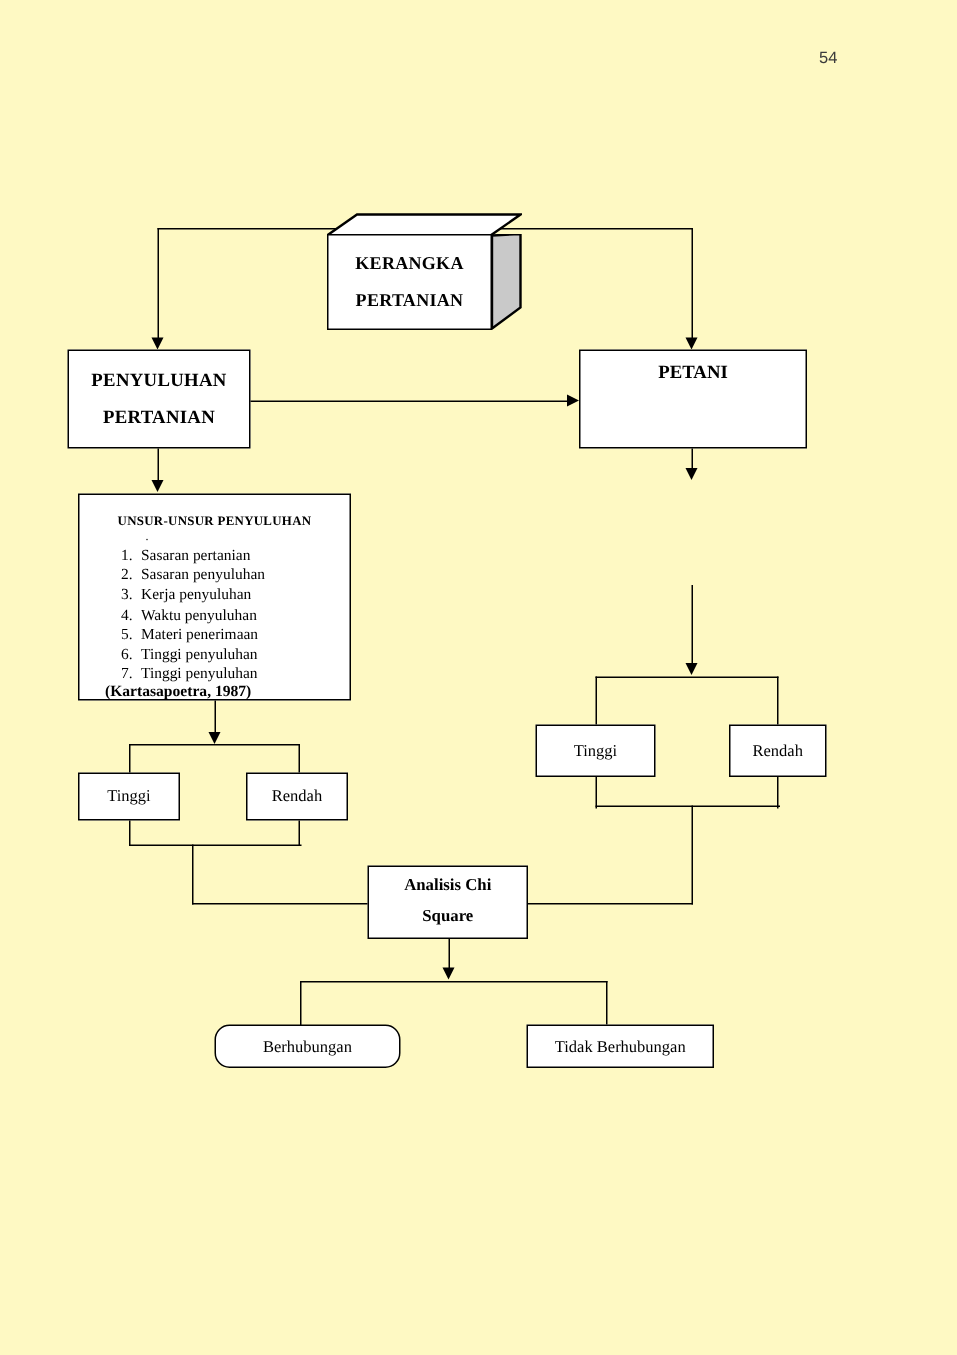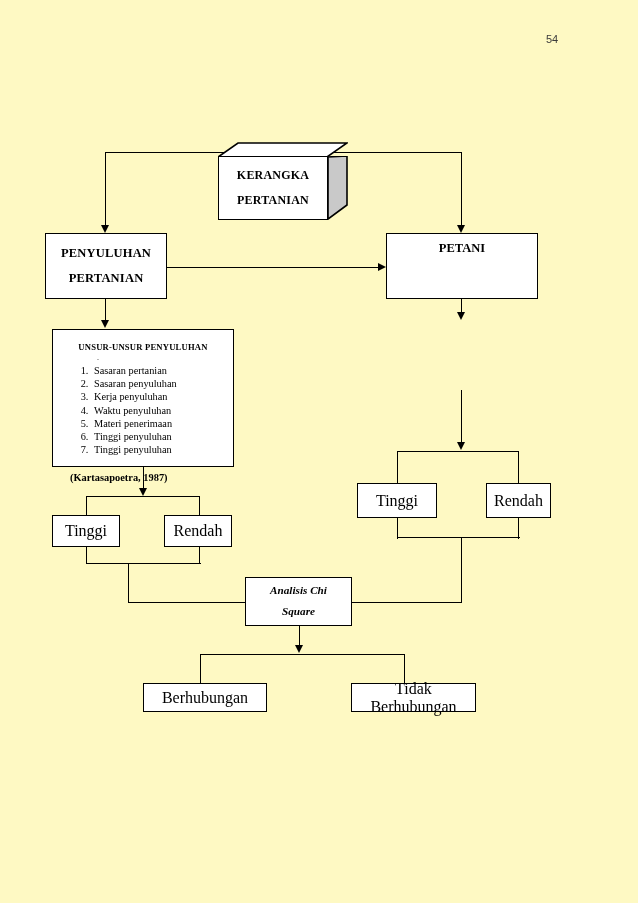--- a/index.html
+++ b/index.html
@@ -130,21 +130,21 @@
     font-size: 10.3px;
     line-height: 1.28;
     list-style: decimal;
   }
   .box-unsur ol li { padding-left: 3px; }
   .box-unsur .unsur-cite {
     display: block;
     font-weight: bold;
     font-size: 10.4px;
     margin-left: 17px;
-    margin-top: 16px;
+    margin-top: 0px;
   }
 
   .box-produktivitas {
     left: 386px; top: 320px; width: 152px; height: 70px;
   }
   .box-produktivitas .prod-title {
     display: block;
     font-weight: bold;
     font-size: 10.6px;
     margin-top: 8px;
@@ -158,31 +158,31 @@
   }
   .frac .num { display: block; border-bottom: 1.1px solid #000; padding: 0 2px 1px 2px; }
   .frac .den { display: block; padding-top: 1px; }
 
   .box-tinggi-left  { left: 52px;  top: 515px; width: 68px;  height: 32px; }
   .box-rendah-left  { left: 164px; top: 515px; width: 68px;  height: 32px; }
   .box-tinggi-right { left: 357px; top: 483px; width: 80px;  height: 35px; }
   .box-rendah-right { left: 486px; top: 483px; width: 65px;  height: 35px; }
   .leaf {
     display: flex; align-items: center; justify-content: center;
-    font-size: 16px;
+    font-size: 11px;
   }
 
   .box-chi {
     left: 245px; top: 577px; width: 107px; height: 49px;
     display: flex; flex-direction: column;
     align-items: center; justify-content: center; gap: 9px;
-    font-weight: bold; font-size: 11.2px; font-style: italic;
-  }
-
-  .box-berhubungan      { left: 143px; top: 683px; width: 124px; height: 29px; }
+    font-weight: bold; font-size: 11.2px;
+  }
+
+  .box-berhubungan      { left: 143px; top: 683px; width: 124px; height: 29px; border-radius: 10px; }
   .box-tidak-berhubungan{ left: 351px; top: 683px; width: 125px; height: 29px; justify-content: center; }
 
   
   .hline, .vline {
     position: absolute;
     background: #000000;
   }
   .hline { height: 1.4px; }
   .vline { width: 1.4px; }
   .arrowhead {

